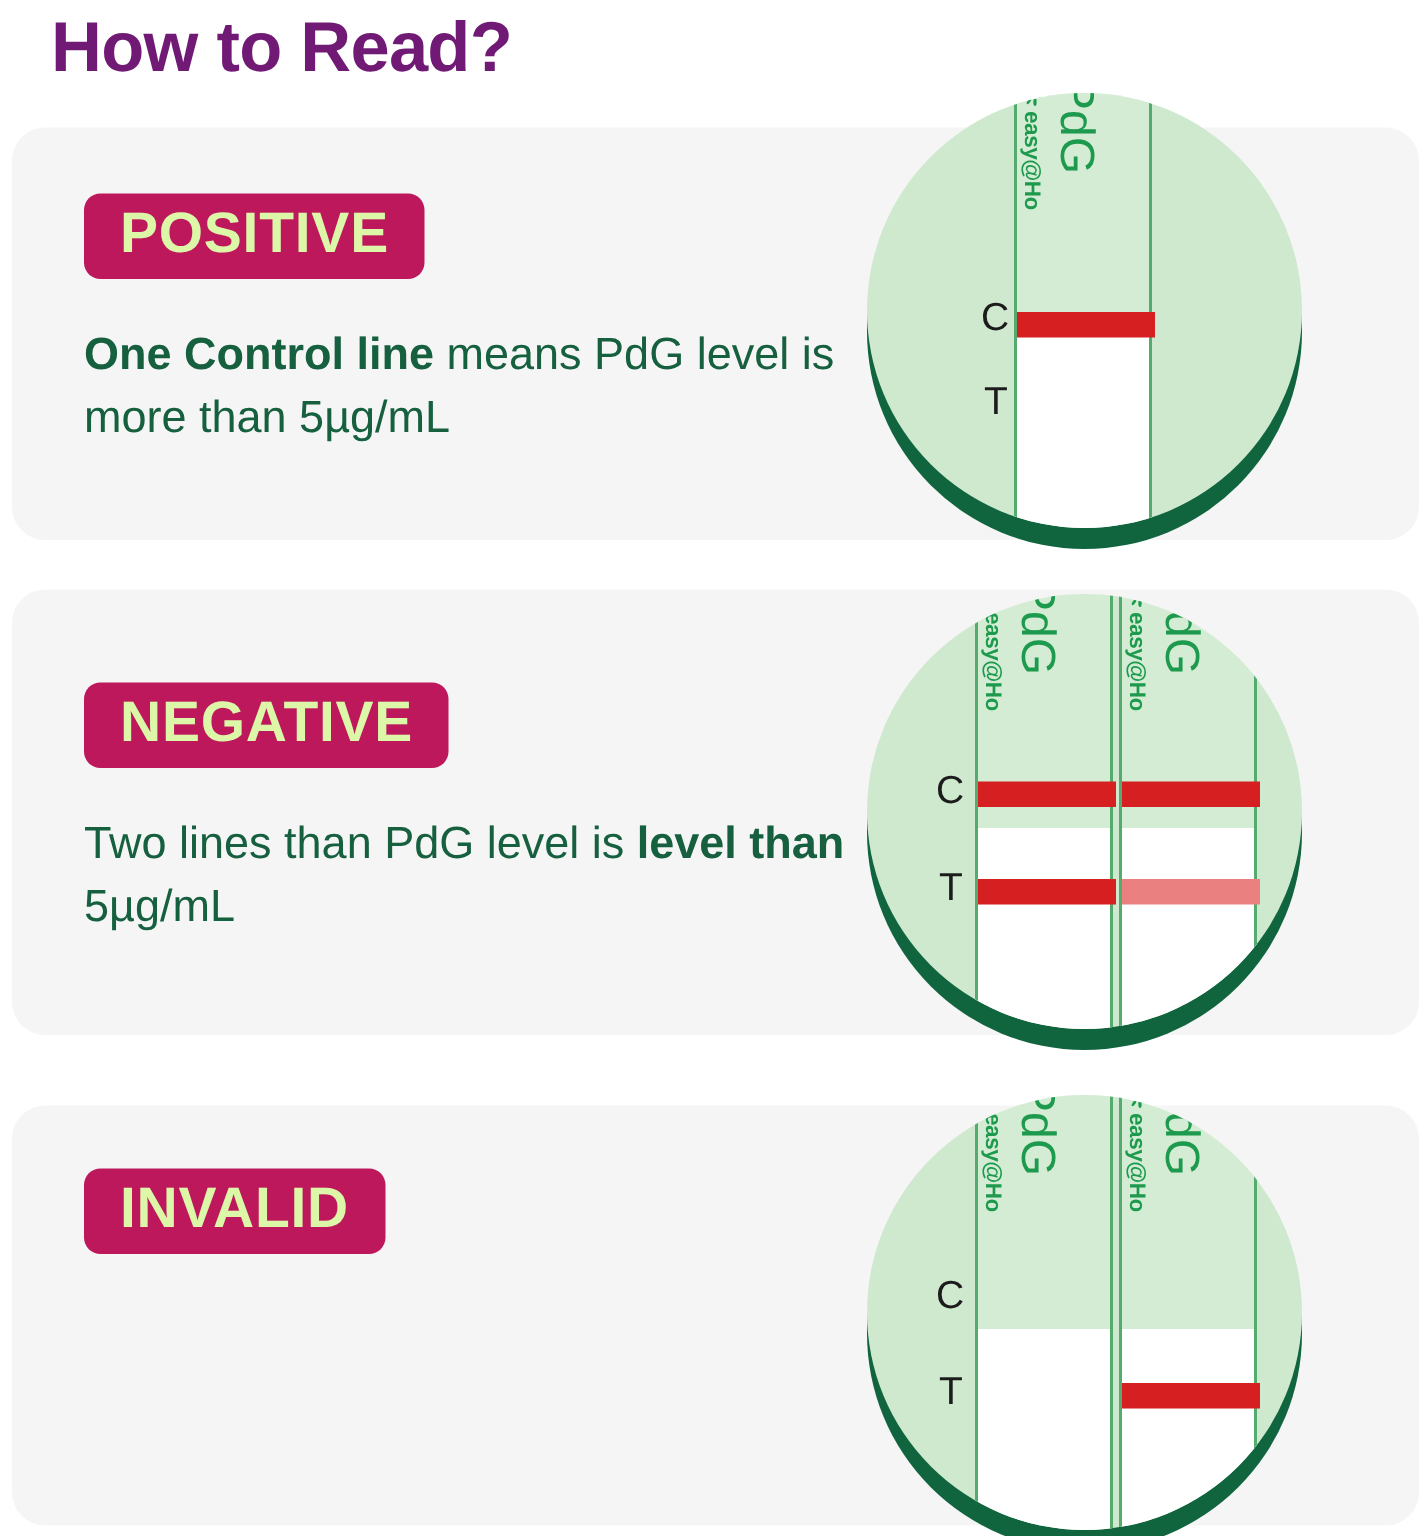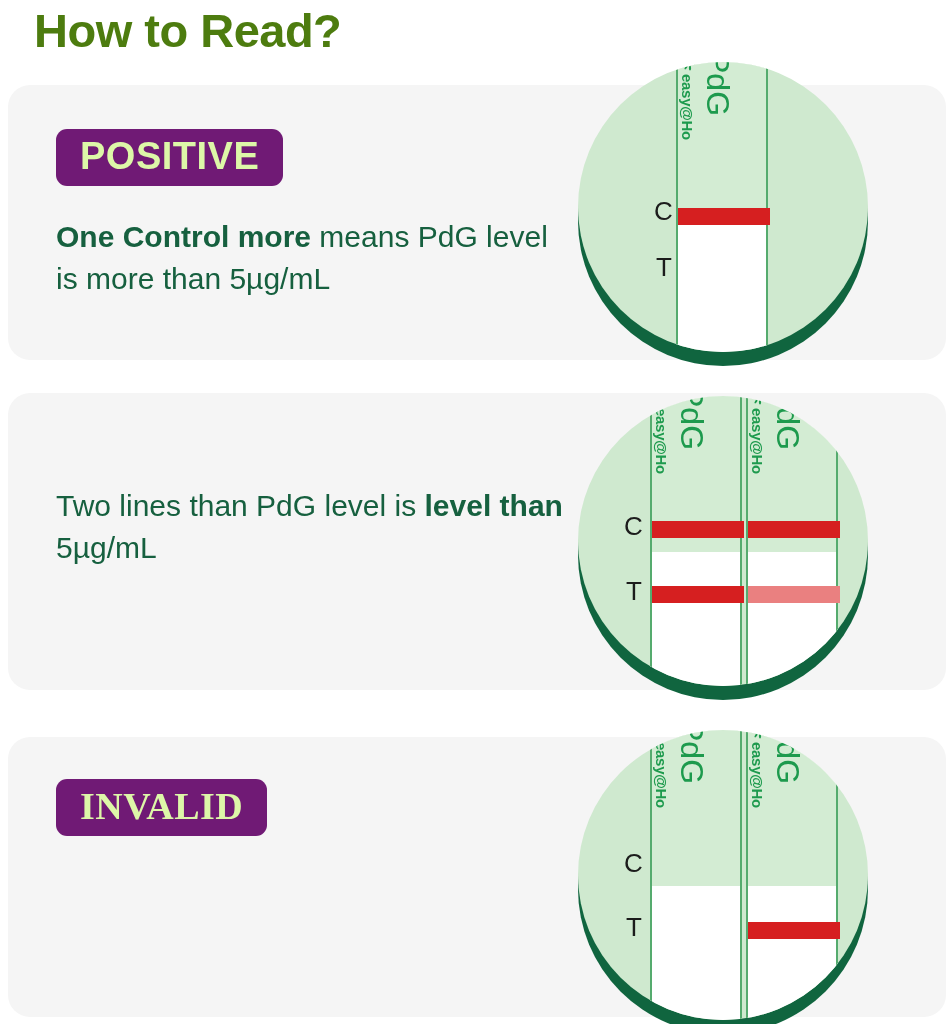--- a/index.html
+++ b/index.html
@@ -20,21 +20,21 @@
   }
 
   
   .page-title {
     position: absolute;
     left: 34px;
     top: 4px;
     font-size: 47px;
     font-weight: 700;
     letter-spacing: -0.5px;
-    color: #4d7c0f;
+    color: #701a75;
     line-height: 1.15;
   }
 
   
   .card {
     position: absolute;
     left: 8px;
     width: 938px;
     background: #f5f5f5;
     border-radius: 22px;
@@ -44,21 +44,21 @@
   #card-invalid  { top: 737px; height: 280px; }
 
   .card-text {
     position: absolute;
     left: 48px;
   }
 
   
   .badge {
     display: inline-block;
-    background: #701a75;
+    background: #be185d;
     color: #ddf7a8;
     font-size: 38px;
     font-weight: 700;
     letter-spacing: 0.5px;
     padding: 8px 24px 11px 24px;
     border-radius: 11px;
     line-height: 1.0;
   }
 
   
@@ -191,21 +191,21 @@
 <body>
 
 <div class="page">
 
   <div class="page-title">How to Read?</div>
 
   <div class="card" id="card-positive">
     <div class="card-text" style="top:44px;">
       <div class="badge">POSITIVE</div>
       <div class="body-copy">
-        <b>One Control more</b><span> means PdG level is more than 5µg/mL</span>
+        <b>One Control line</b><span> means PdG level is more than 5µg/mL</span>
       </div>
     </div>
   </div>
 
   <div class="illus" id="illus-positive">
     <div class="circle-wrap">
       <div class="circle-shadow"></div>
       <div class="circle-face"></div>
       <div class="circle-clip">
         <div class="strips">
@@ -236,20 +236,21 @@
 
         </div>
       </div>
       <div class="ct-label" style="left:76px; top:136px;">C</div>
       <div class="ct-label" style="left:78px; top:192px;">T</div>
     </div>
   </div>
 
   <div class="card" id="card-negative">
     <div class="card-text" style="top:62px;">
+      <div class="badge">NEGATIVE</div>
       <div class="body-copy"><span>Two lines than PdG level is </span><b>level than</b><span> 5µg/mL</span></div>
     </div>
   </div>
 
   <div class="illus" id="illus-negative">
     <div class="circle-wrap">
       <div class="circle-shadow"></div>
       <div class="circle-face"></div>
       <div class="circle-clip">
         <div class="strips">
@@ -305,21 +306,21 @@
           </div>
 
         </div>
       </div>
       <div class="ct-label" style="left:46px; top:117px;">C</div>
       <div class="ct-label" style="left:48px; top:182px;">T</div>
     </div>
   </div>
 
   <div class="card" id="card-invalid">
-    <div class="card-text" style="top:42px;font-family:Liberation Serif, serif;">
+    <div class="card-text" style="top:42px;">
       <div class="badge">INVALID</div>
     </div>
   </div>
 
   <div class="illus" id="illus-invalid">
     <div class="circle-wrap">
       <div class="circle-shadow"></div>
       <div class="circle-face"></div>
       <div class="circle-clip">
         <div class="strips">

